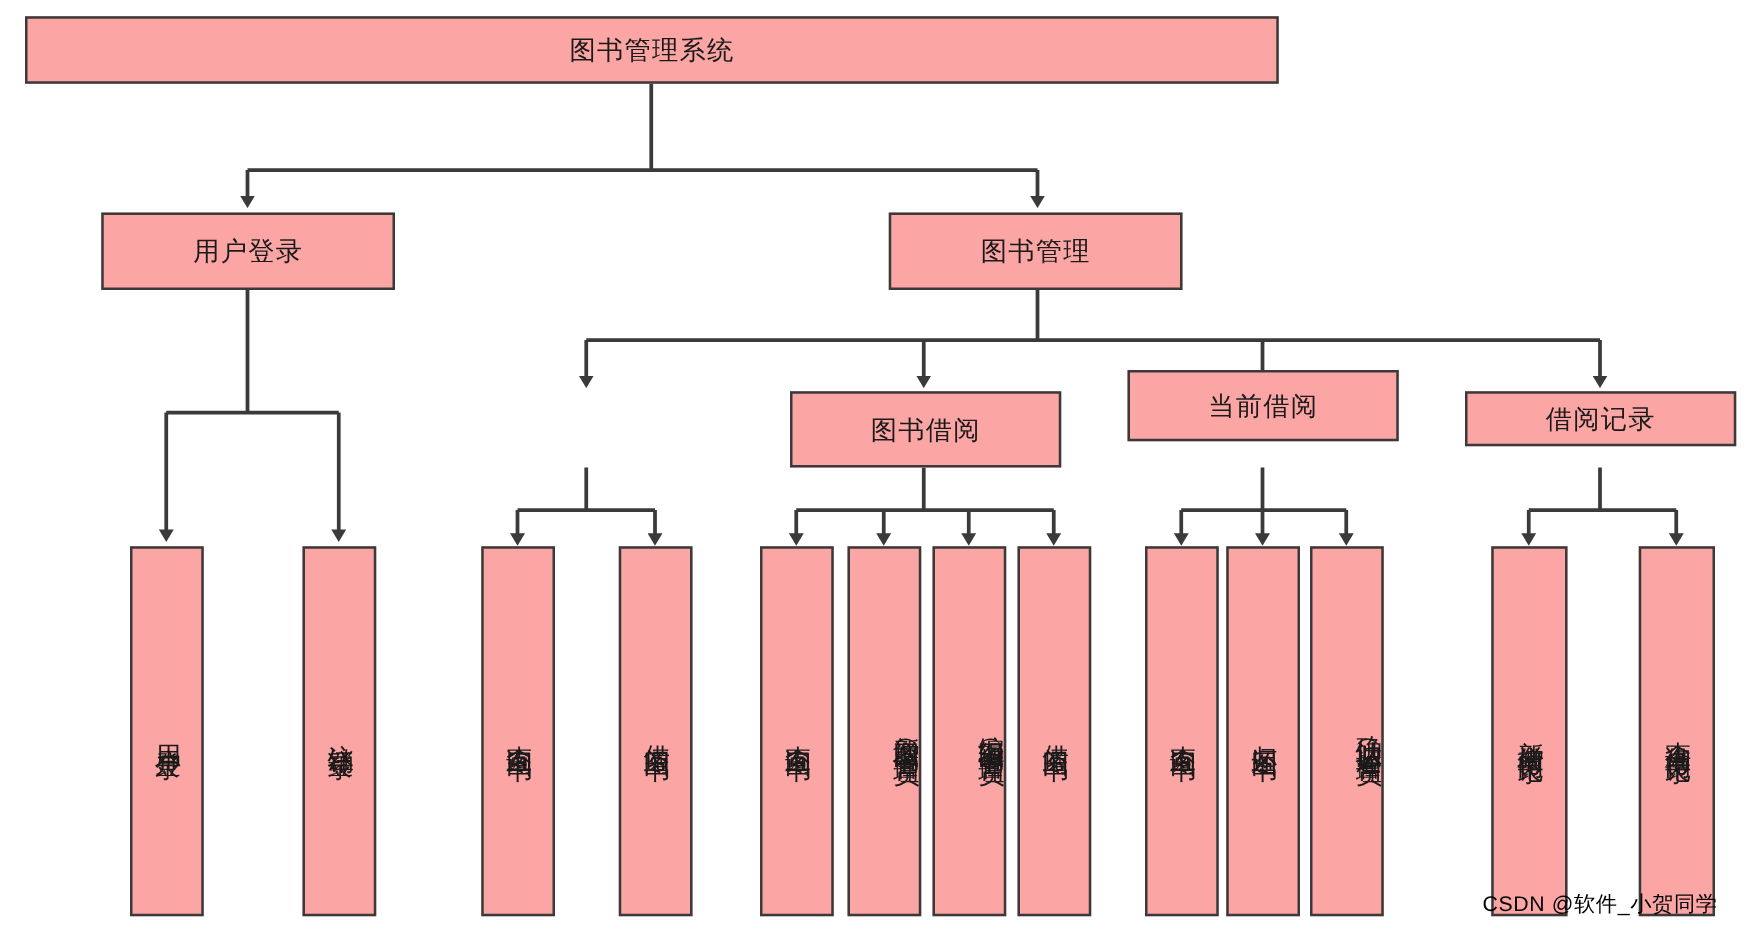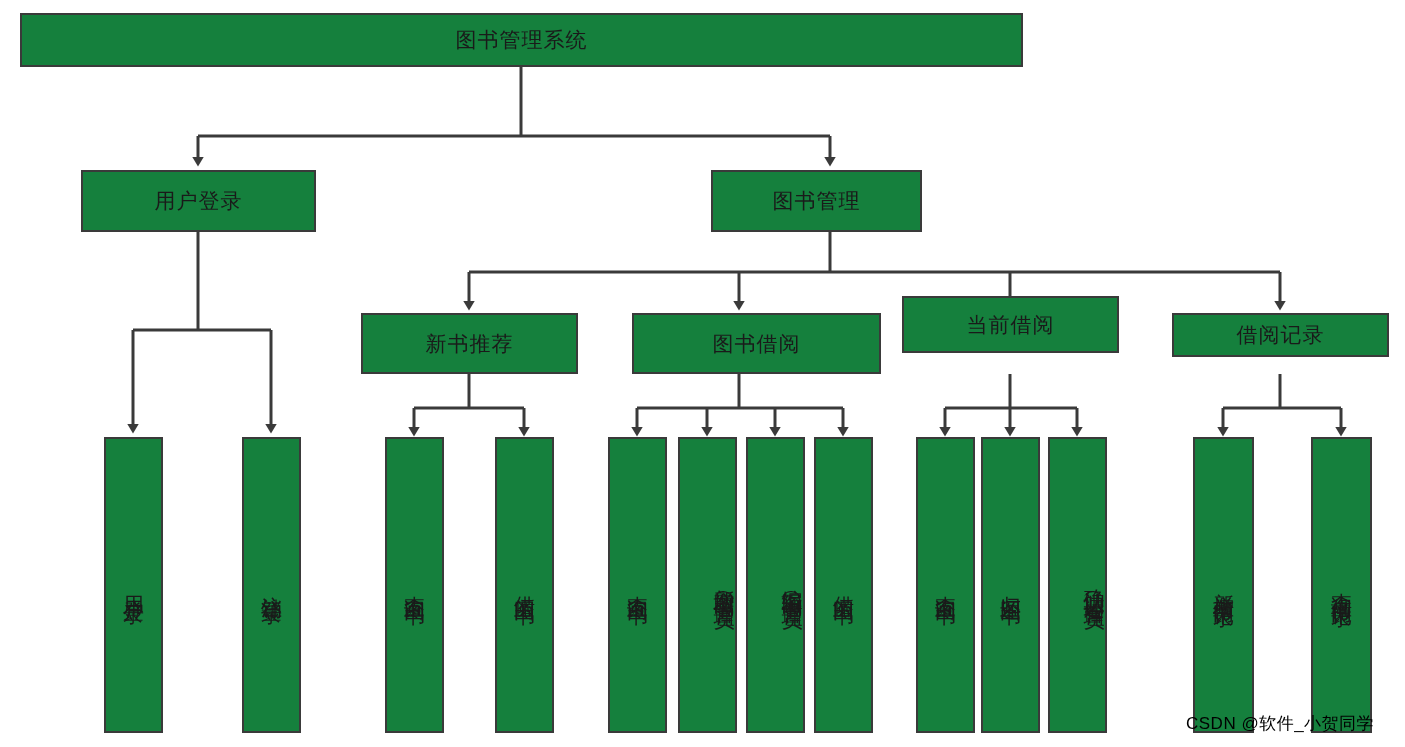--- a/index.html
+++ b/index.html
@@ -21,21 +21,21 @@
     position: absolute;
     left: 0;
     top: 0;
     width: 1405px;
     height: 747px;
     pointer-events: none;
   }
   .node {
     position: absolute;
     box-sizing: border-box;
-    background: #15803d;
+    background: #fca5a5;
     border: 2px solid #3a3a3a;
     display: flex;
     align-items: center;
     justify-content: center;
     color: #1a1a1a;
     z-index: 2;
   }
   .node.h {
     font-size: 21px;
     letter-spacing: 1px;
@@ -124,28 +124,25 @@
     </g>
   </svg>
 
   <div class="node h" style="left:20px; top:13px; width:1003px; height:54px;">
     <span>图书管理系统</span>
   </div>
 
   <div class="node h" style="left:81px; top:170px; width:235px; height:62px;">
     <span>用户登录</span>
   </div>
-  <div class="node h" style="left:711px; top:170px; width:211px; height:62px;">
+  <div class="node h" style="left:711px; top:170px; width:235px; height:62px;">
     <span>图书管理</span>
   </div>
 
-  <div class="node h" style="left:361px; top:313px; width:217px; height:61px;">
-    <span>新书推荐</span>
-  </div>
-  <div class="node h" style="left:632px; top:313px; width:249px; height:61px;text-align:right;">
+  <div class="node h" style="left:632px; top:313px; width:217px; height:61px;text-align:right;">
     <span>图书借阅</span>
   </div>
   <div class="node h" style="left:902px; top:296px; width:217px; height:57px;">
     <span>当前借阅</span>
   </div>
   <div class="node h" style="left:1172px; top:313px; width:217px; height:44px;">
     <span>借阅记录</span>
   </div>
 
   <div class="node v mid" style="left:104px; top:437px; width:59px; height:296px;">

